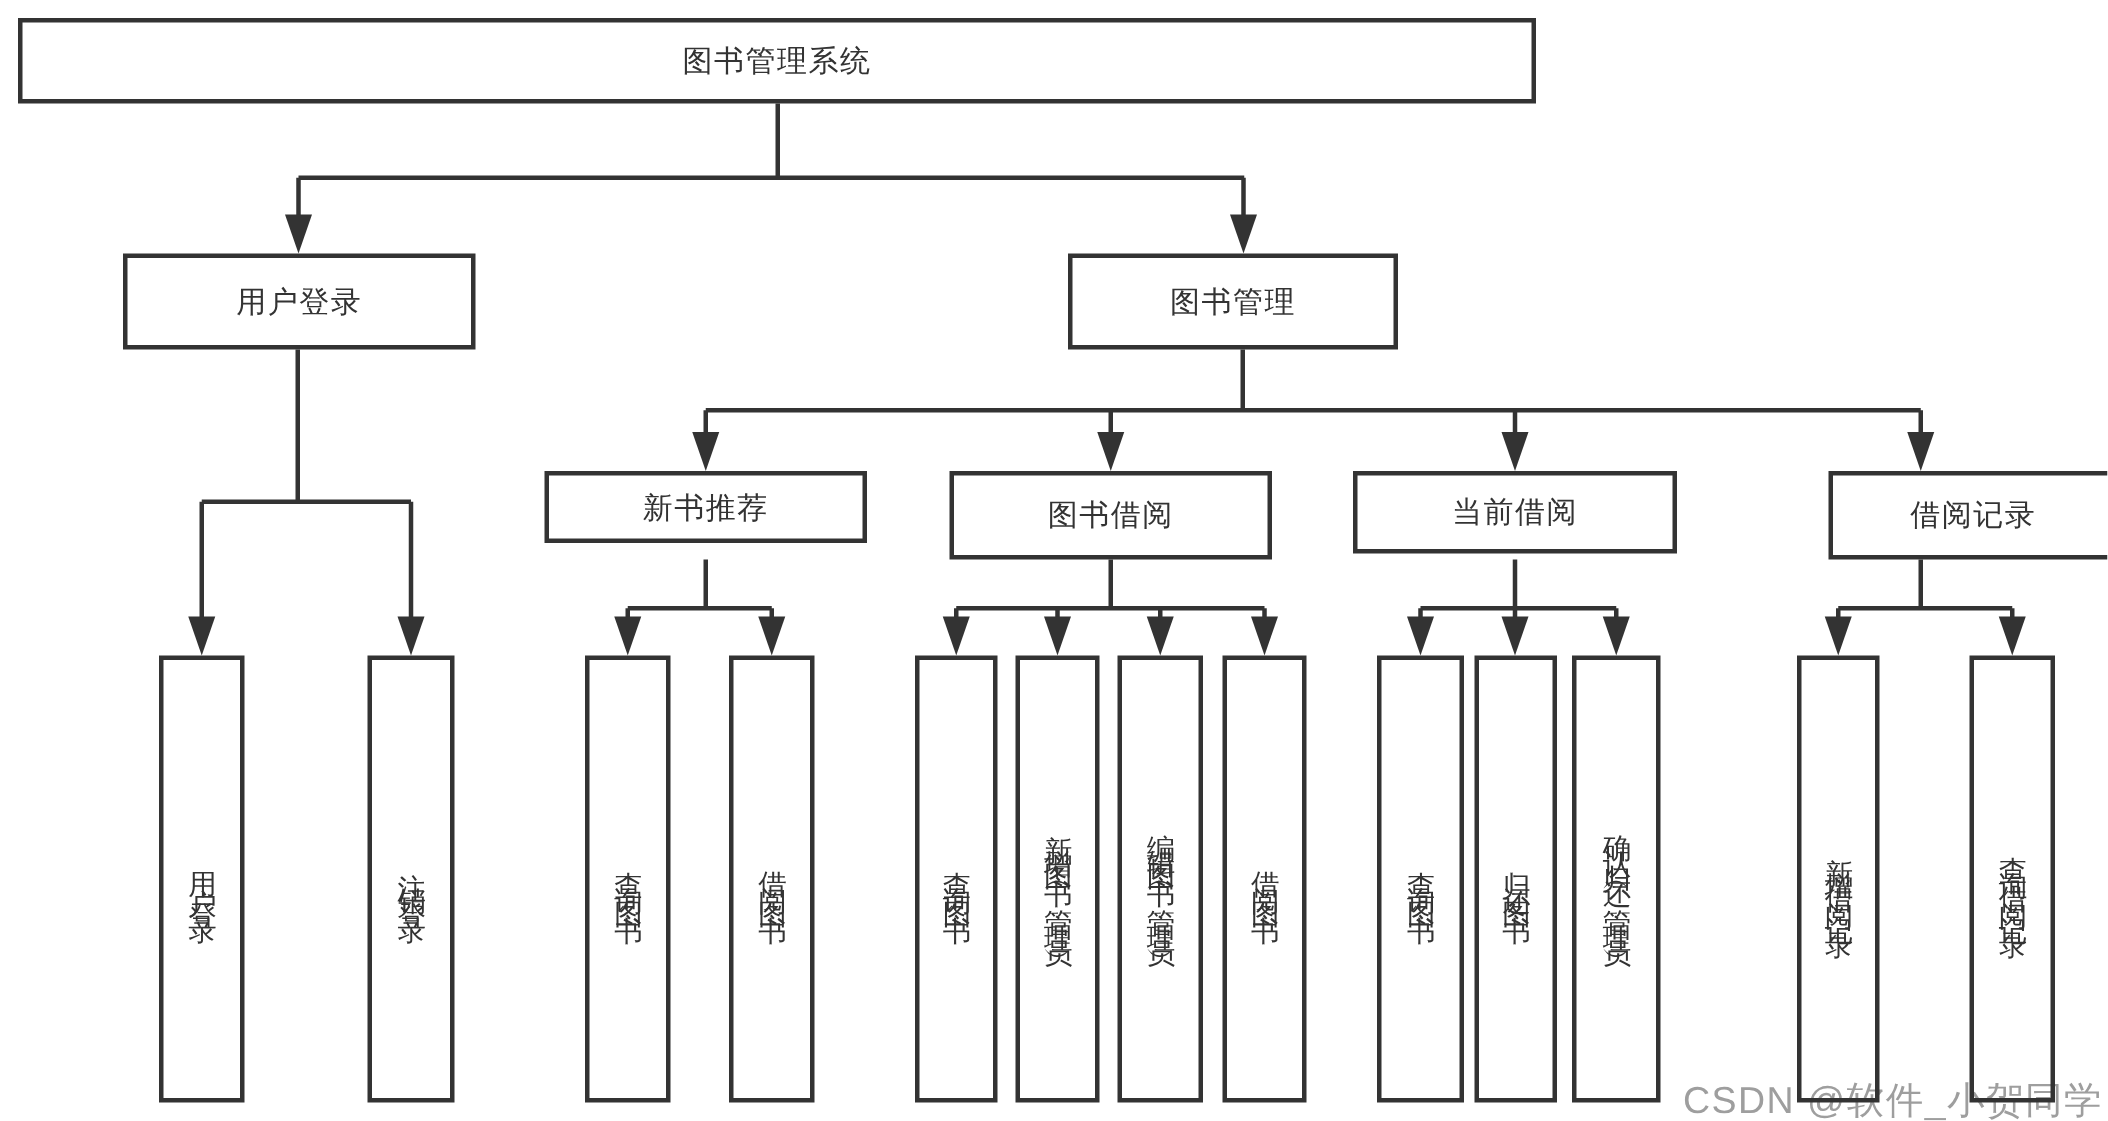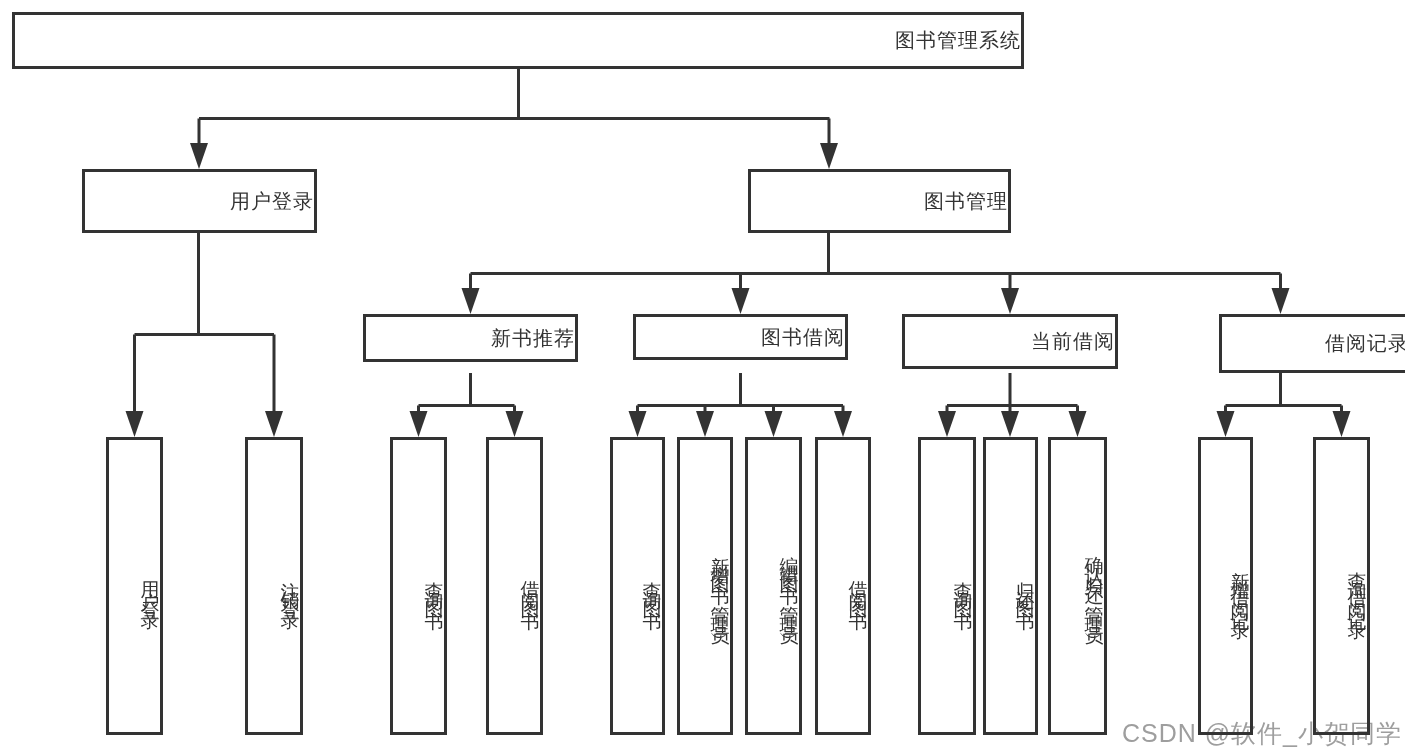--- a/index.html
+++ b/index.html
@@ -9,21 +9,21 @@
     background:#ffffff;
     font-family:"Liberation Sans","DejaVu Sans",sans-serif;
     overflow:hidden;
   }
   .edges{position:absolute;left:0;top:0;z-index:3;pointer-events:none;}
   .box{
     position:absolute;
     border:3px solid #333333;
     background:transparent;
     box-sizing:border-box;
-    display:flex;align-items:center;justify-content:flex-end;
+    display:flex;align-items:center;justify-content:center;
     color:#333333;
     z-index:2;
   }
   .lbl{
     font-size:20px;
     letter-spacing:1px;
     color:#333333;
     white-space:nowrap;
   }
   .vbox{top:437px;height:298px;}
@@ -83,28 +83,28 @@
     </g>
   </svg>
 
   <div class="box" style="left:12px;top:12px;width:1012px;height:57px">
     <span class="lbl">图书管理系统</span>
   </div>
 
   <div class="box" style="left:82px;top:169px;width:235px;height:64px">
     <span class="lbl">用户登录</span>
   </div>
-  <div class="box" style="left:748px;top:169px;width:263px;height:64px">
+  <div class="box" style="left:712px;top:169px;width:220px;height:64px">
     <span class="lbl">图书管理</span>
   </div>
 
   <div class="box" style="left:363px;top:314px;width:215px;height:48px">
     <span class="lbl">新书推荐</span>
   </div>
-  <div class="box" style="left:633px;top:314px;width:215px;height:46px">
+  <div class="box" style="left:633px;top:314px;width:215px;height:59px">
     <span class="lbl">图书借阅</span>
   </div>
   <div class="box" style="left:902px;top:314px;width:216px;height:55px">
     <span class="lbl">当前借阅</span>
   </div>
   <div class="box" style="left:1219px;top:314px;width:193px;height:59px">
     <span class="lbl">借阅记录</span>
   </div>
 
   <div class="box vbox" style="left:106px;width:57px">

